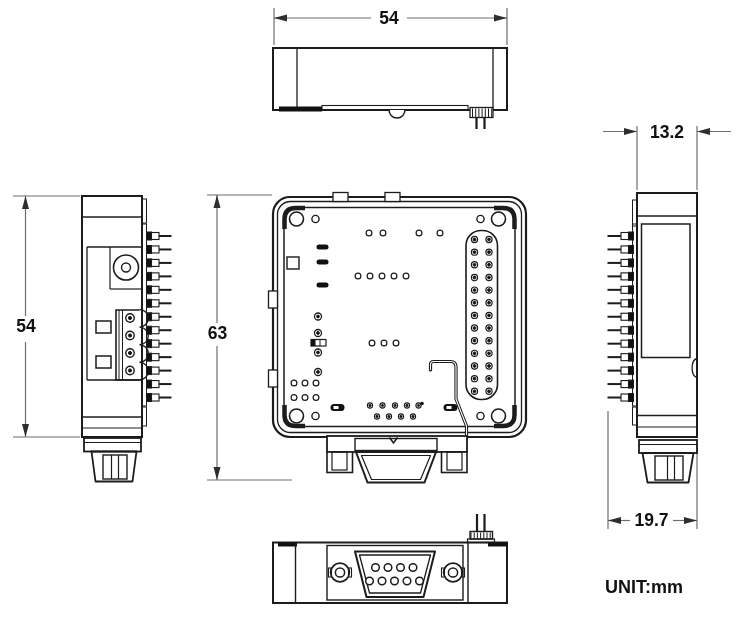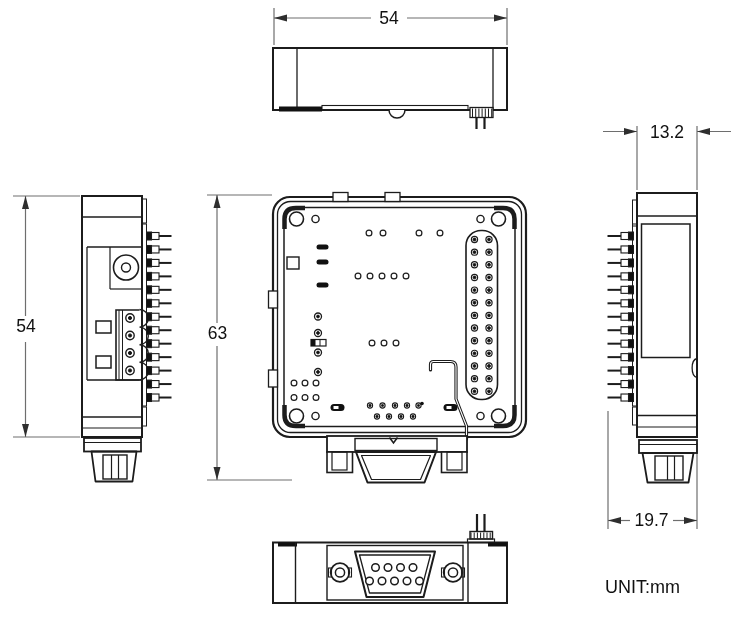--- a/index.html
+++ b/index.html
@@ -1,17 +1,17 @@
 <!DOCTYPE html>
 <html><head>
 <meta charset="utf-8">
 <style>
   html,body{margin:0;padding:0;background:#ffffff;}
   .canvas{position:relative;width:751px;height:610px;background:#fff;overflow:hidden;
-          font-family:"Liberation Sans","DejaVu Sans",sans-serif;}
+          font-family:"Liberation Sans","DejaVu Sans",sans-serif;font-weight:bold;}
   svg{display:block;}
   .dim-label{font-family:"Liberation Sans","DejaVu Sans",sans-serif;font-size:17.5px;fill:#111;}
   .unit-label{font-family:"Liberation Sans","DejaVu Sans",sans-serif;font-size:18px;fill:#111;}
 </style>
 </head>
 <body>
 
 <div class="canvas">
 <svg id="td" width="751" height="626" viewBox="0 0 751 626">
   <defs>

